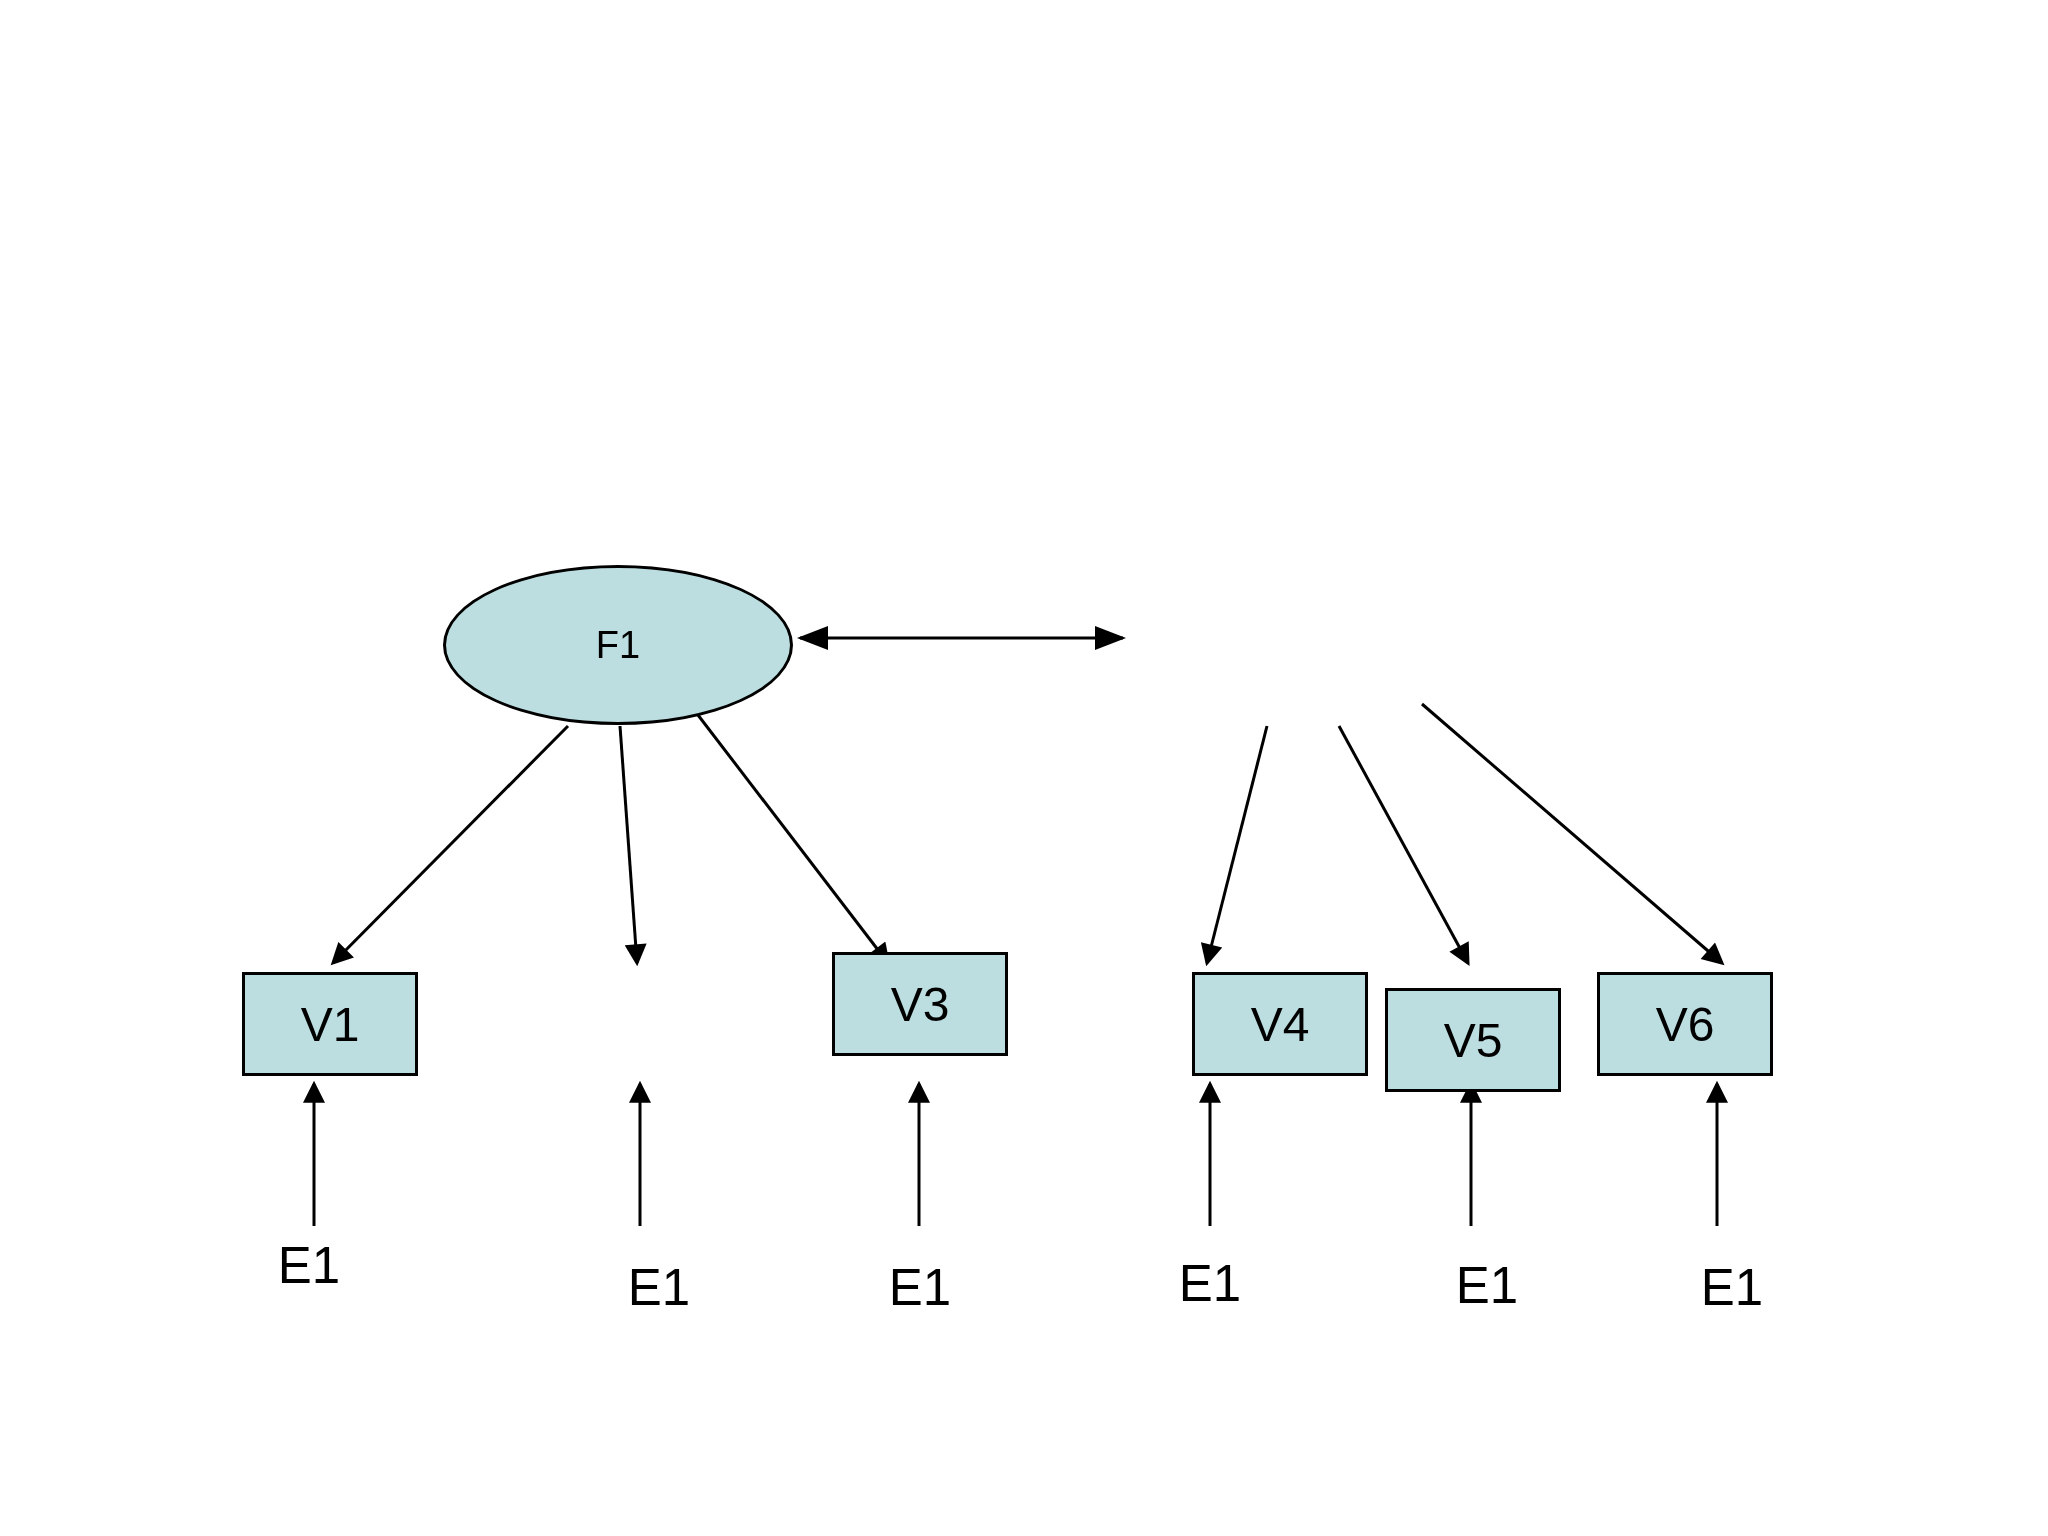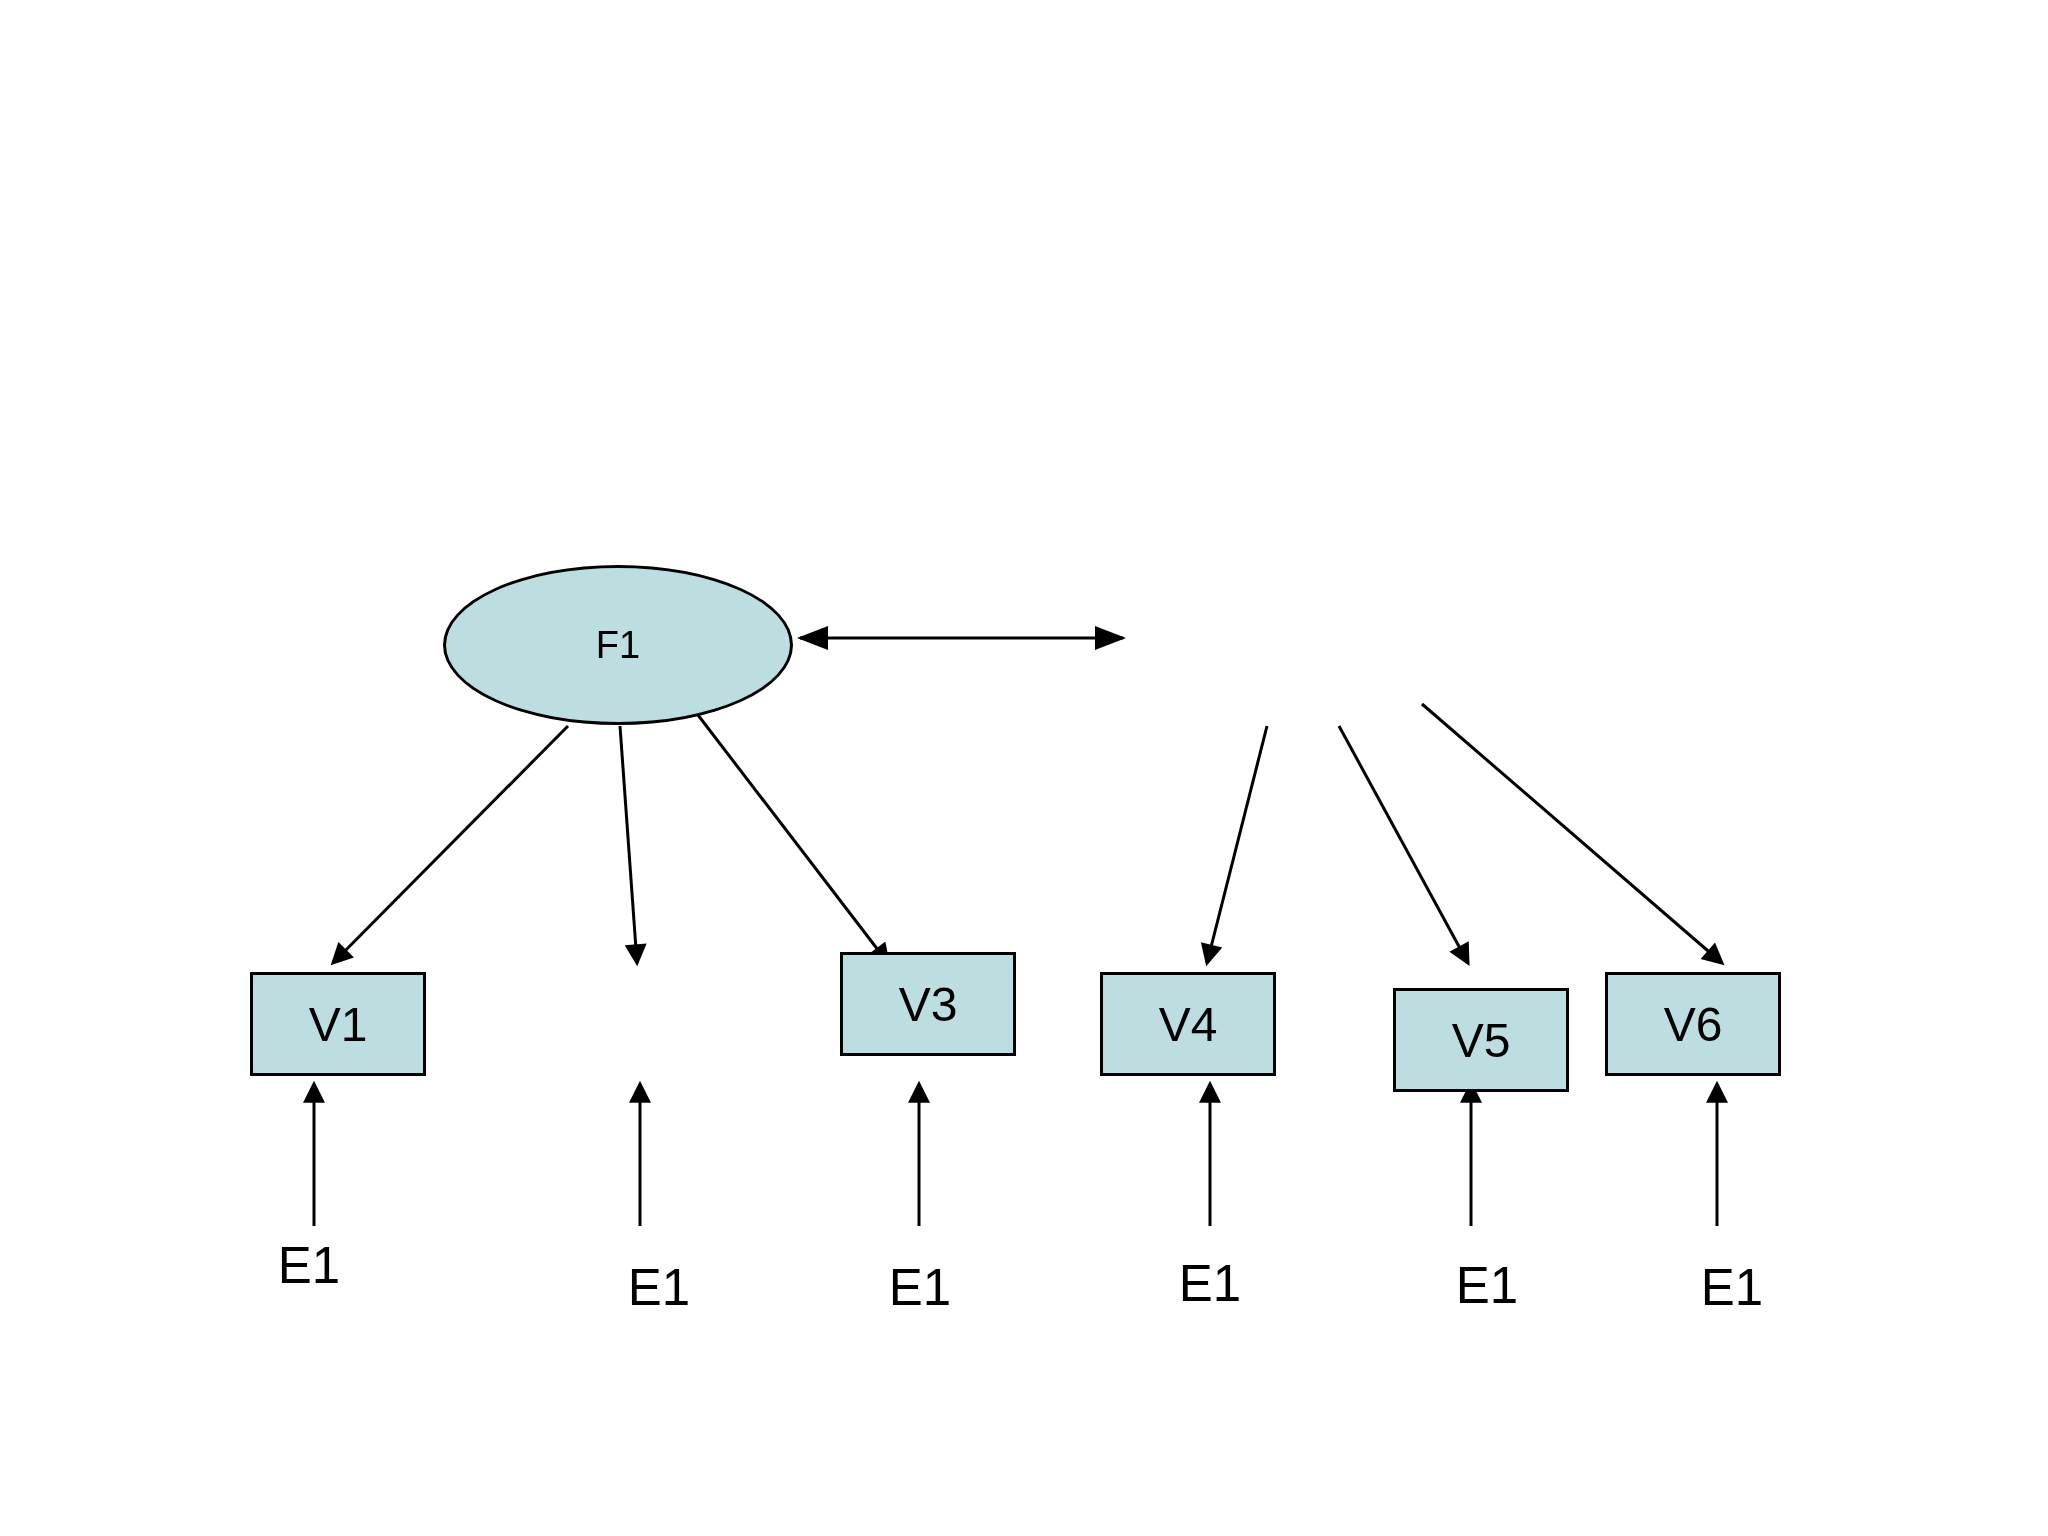--- a/index.html
+++ b/index.html
@@ -56,21 +56,20 @@
   .factor {
     width: 350px;
     height: 160px;
     border-radius: 50%;
     font-size: 38px;
   }
   .variable {
     width: 176px;
     height: 104px;
     font-size: 48px;
-    margin-left: 8px;
   }
   .error-label {
     position: absolute;
     transform: translateX(-50%);
     font-size: 51px;
     color: var(--text, #000000);
     white-space: nowrap;
   }
 </style>
 </head>
@@ -108,21 +107,21 @@
   <div class="node factor" style="left:443px; top:565px;">
     <span>F1</span>
   </div>
 
   <div class="node variable" style="left:242px; top:972px;">
     <span>V1</span>
   </div>
   <div class="node variable" style="left:832px; top:952px;">
     <span>V3</span>
   </div>
-  <div class="node variable" style="left:1092px; top:972px;">
+  <div class="node variable" style="left:1192px; top:972px;">
     <span>V4</span>
   </div>
   <div class="node variable" style="left:1385px; top:988px;">
     <span>V5</span>
   </div>
   <div class="node variable" style="left:1597px; top:972px;">
     <span>V6</span>
   </div>
 
   <div class="error-label" style="left:309px; top:1236px;">E1</div>

